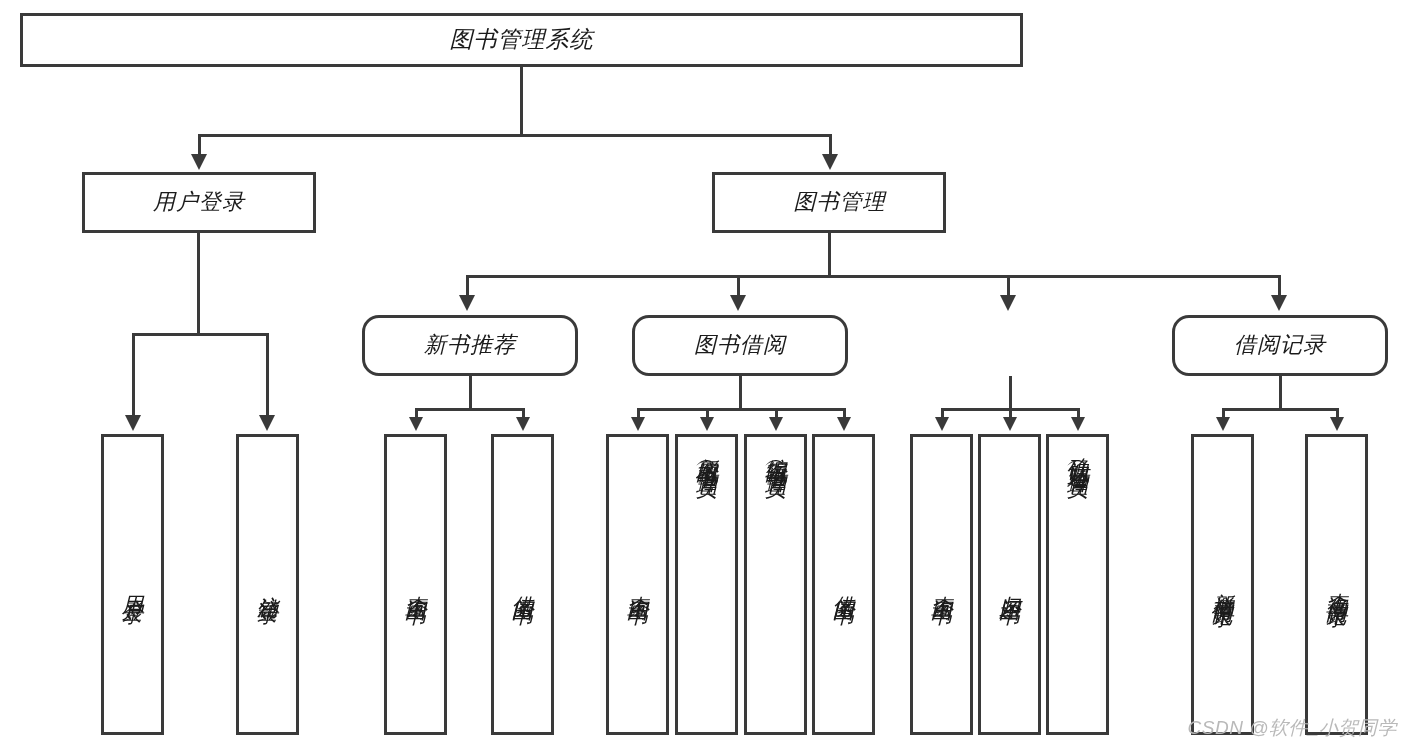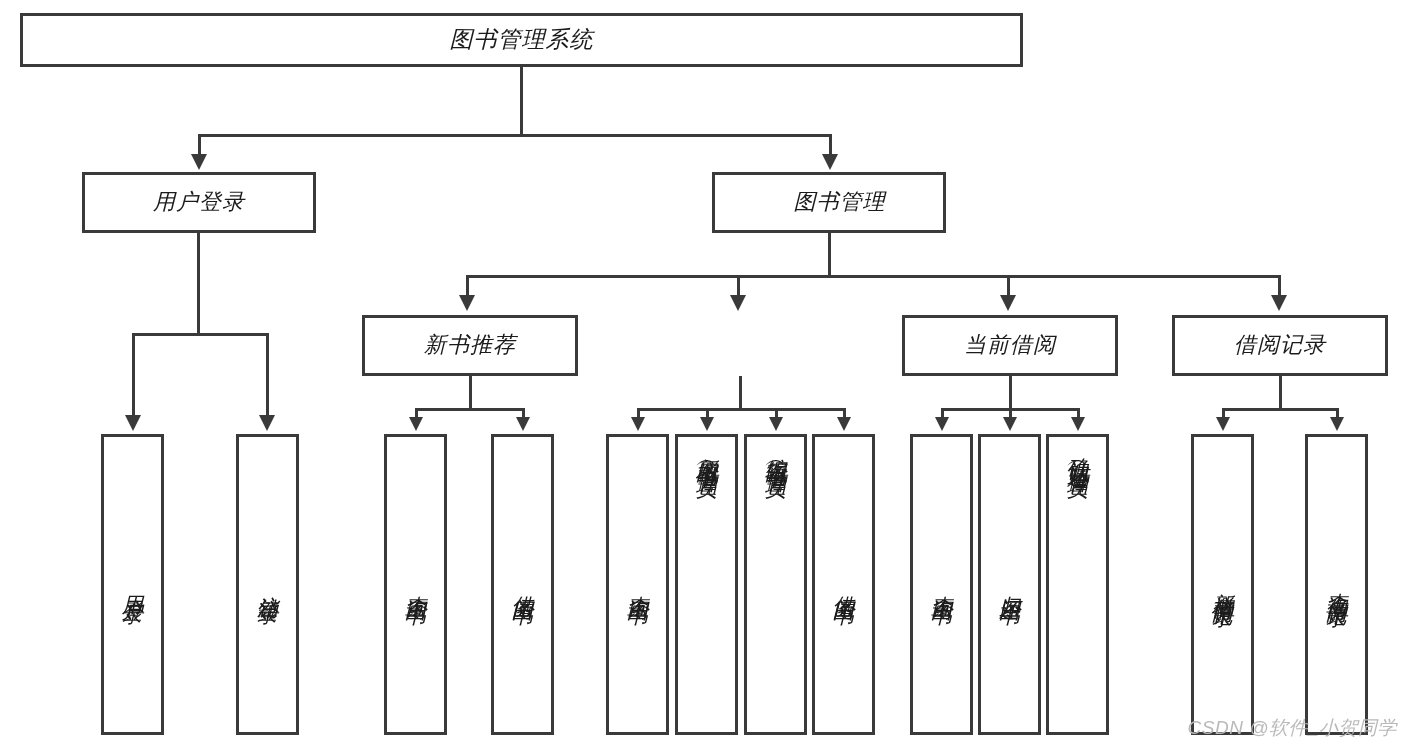--- a/index.html
+++ b/index.html
@@ -31,20 +31,21 @@
   }
   .node.root {
     border-width: 3px;
     font-size: 23px;
   }
   .node.lvl2 {
     font-size: 22px;
   }
   .node.lvl3 {
     font-size: 22px;
+    border-radius: 17px;
   }
   .node .label-h {
     line-height: 1.1;
     white-space: nowrap;
     letter-spacing: 1px;
   }
   
   .node.leaf {
     border-width: 3px;
     align-items: flex-start;
@@ -146,22 +147,22 @@
   <div class="vline" style="left:737px; top:275px; height:24px;"></div>
   <div class="arrow" style="left:730px; top:295px;"></div>
   <div class="vline" style="left:1007px; top:275px; height:24px;"></div>
   <div class="arrow" style="left:1000px; top:295px;"></div>
   <div class="vline" style="left:1278px; top:275px; height:24px;"></div>
   <div class="arrow" style="left:1271px; top:295px;"></div>
 
   <div class="node lvl3" style="left:362px; top:315px; width:216px; height:61px;">
     <span class="label-h">新书推荐</span>
   </div>
-  <div class="node lvl3" style="left:902px; top:315px; width:216px; height:61px;">
-    <span class="label-h">当前借阅</span>
+  <div class="node lvl3" style="left:632px; top:315px; width:216px; height:61px;">
+    <span class="label-h">图书借阅</span>
   </div>
   <div class="node lvl3" style="left:1172px; top:315px; width:216px; height:61px;">
     <span class="label-h">借阅记录</span>
   </div>
 
   <div class="vline" style="left:469px; top:376px; height:34px;"></div>
   <div class="hline" style="left:415px; top:408px; width:110px;"></div>
   <div class="vline" style="left:415px; top:408px; height:12px;"></div>
   <div class="arrow small" style="left:409px; top:417px;"></div>
   <div class="vline" style="left:522px; top:408px; height:12px;"></div>

